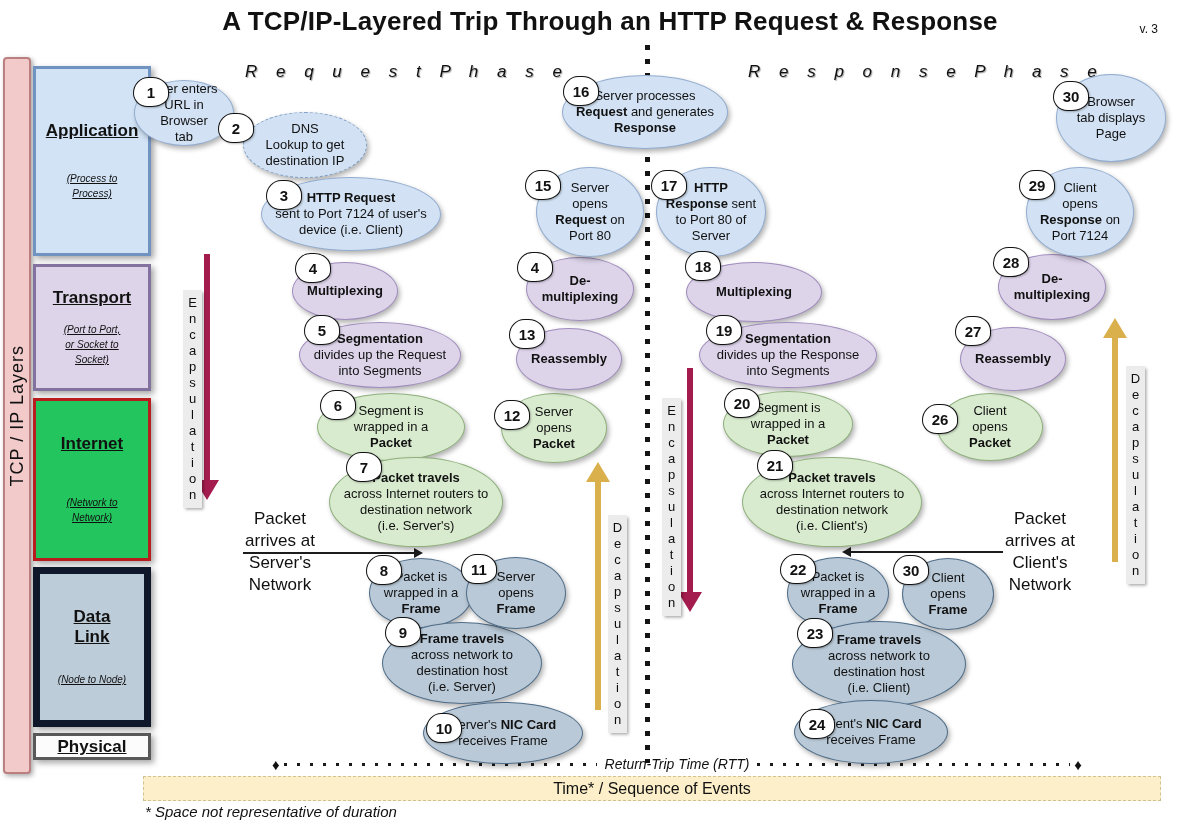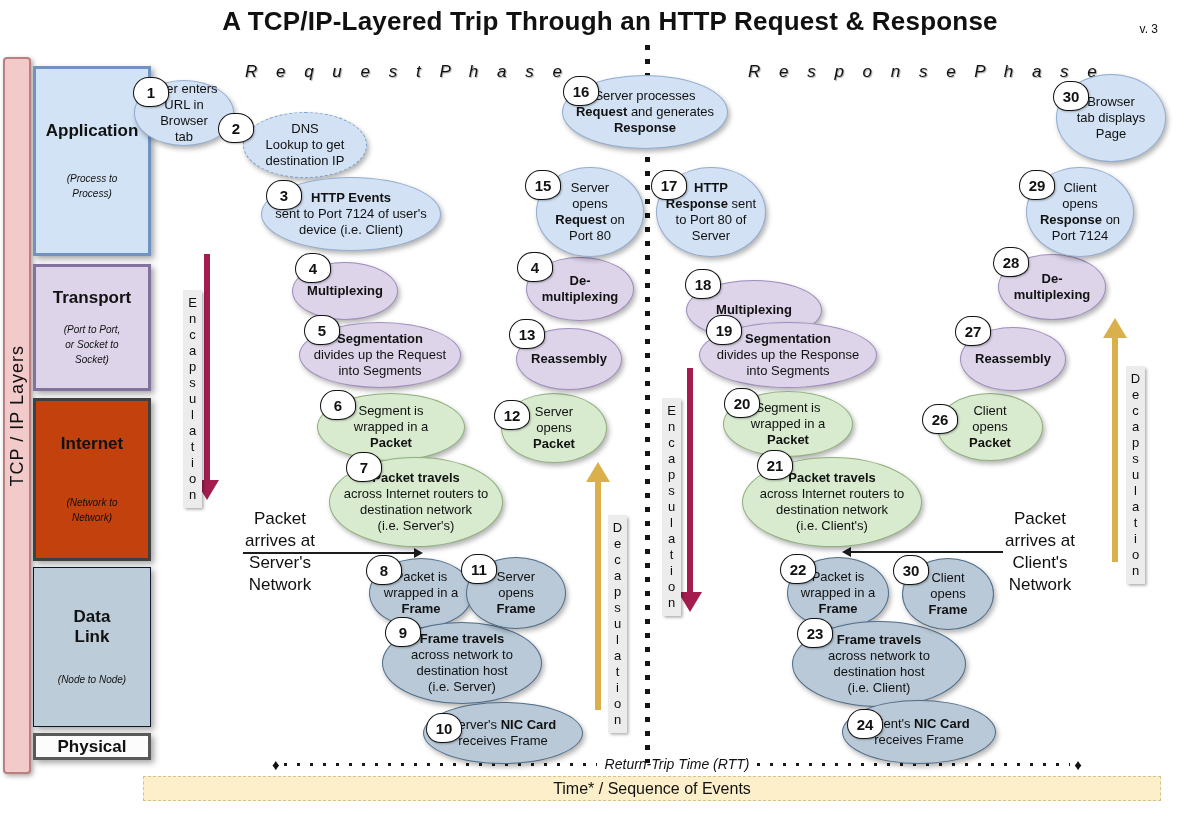--- a/index.html
+++ b/index.html
@@ -17,28 +17,28 @@
   .rail {
     left:3px; top:57px; width:24px; height:713px; background:#f3caca;
     border:2px solid #bb7f7f; border-radius:4px; box-shadow:2px 2px 5px rgba(0,0,0,.35);
     display:flex; align-items:center; justify-content:center;
   }
   .rail-label { writing-mode:vertical-rl; transform:rotate(180deg); font-size:18px; letter-spacing:1px; white-space:nowrap; }
 
   
   .layer {
     left:33px; width:118px; box-sizing:border-box; box-shadow:3px 3px 6px rgba(0,0,0,.35);
-    display:flex; flex-direction:column; align-items:center; justify-content:center; text-align:center;
+    display:flex; flex-direction:column; align-items:center; justify-content:center; text-align:center;text-decoration:underline;
   }
   .layer .lname { font-weight:bold; font-size:17px; white-space:pre-line; line-height:1.15; }
   .layer .lsub  { font-style:italic; font-size:10px; white-space:pre-line; line-height:1.5; }
   .layer-app      { top:66px;  height:190px; background:#d2e3f6; border:3px solid #7193c2; gap:30px; }
   .layer-trans    { top:264px; height:127px; background:#ddd4ea; border:3px solid #83719e; gap:14px; }
-  .layer-inet     { top:398px; height:163px; background:#c2410c; border:3px solid #404040; gap:42px; }
-  .layer-dlink    { top:567px; height:160px; background:#bdccd9; border:1px solid #0f172a; gap:26px; }
+  .layer-inet     { top:398px; height:163px; background:#22c55e; border:3px solid #b91c1c; gap:42px; }
+  .layer-dlink    { top:567px; height:160px; background:#bdccd9; border:7px solid #0f172a; gap:26px; }
   .layer-phys     { top:733px; height:27px;  background:#fcfcfc; border:3px solid #595959; }
 
   
   .phase { top:62px; width:320px; text-align:center; font-size:17px; font-style:italic; letter-spacing:7px;
            text-shadow:1px 1px 1px rgba(0,0,0,.35); white-space:nowrap; }
   .phase-req  { left:245px; }
   .phase-resp { left:748px; }
 
   
   .divider { left:645px; top:45px; width:5px; height:718px; z-index:0;
@@ -181,21 +181,21 @@
 tab</span>
   </div>
   <div class="bubble blue dashed" style="left:243px;top:112px;width:124px;height:66px">
     <span class="badge" style="left:-26px;top:0px">2</span>
     <span class="btxt">DNS
 Lookup to get
 destination IP</span>
   </div>
   <div class="bubble blue" style="left:261px;top:177px;width:180px;height:74px">
     <span class="badge" style="left:4px;top:2px">3</span>
-    <span class="btxt"><b>HTTP Events</b>
+    <span class="btxt"><b>HTTP Request</b>
 sent to Port 7124 of user's
 device (i.e. Client)</span>
   </div>
   <div class="bubble purple" style="left:292px;top:262px;width:106px;height:58px">
     <span class="badge" style="left:2px;top:-10px">4</span>
     <span class="btxt"><b>Multiplexing</b></span>
   </div>
   <div class="bubble purple" style="left:299px;top:322px;width:162px;height:66px">
     <span class="badge" style="left:4px;top:-8px">5</span>
     <span class="btxt"><b>Segmentation</b>
@@ -268,21 +268,21 @@
 <b>Response</b></span>
   </div>
 
   <div class="bubble blue" style="left:656px;top:167px;width:110px;height:90px">
     <span class="badge" style="left:-6px;top:2px">17</span>
     <span class="btxt"><b>HTTP
 Response</b> sent
 to Port 80 of
 Server</span>
   </div>
-  <div class="bubble purple" style="left:686px;top:280px;width:136px;height:60px">
+  <div class="bubble purple" style="left:686px;top:262px;width:136px;height:60px">
     <span class="badge" style="left:-2px;top:-12px">18</span>
     <span class="btxt"><b>Multiplexing</b></span>
   </div>
   <div class="bubble purple" style="left:699px;top:322px;width:178px;height:66px">
     <span class="badge" style="left:6px;top:-8px">19</span>
     <span class="btxt"><b>Segmentation</b>
 divides up the Response
 into Segments</span>
   </div>
   <div class="bubble green" style="left:723px;top:391px;width:130px;height:66px">
@@ -304,21 +304,21 @@
 wrapped in a
 <b>Frame</b></span>
   </div>
   <div class="bubble slate" style="left:792px;top:621px;width:174px;height:86px">
     <span class="badge" style="left:4px;top:-4px">23</span>
     <span class="btxt"><b>Frame travels</b>
 across network to
 destination host
 (i.e. Client)</span>
   </div>
-  <div class="bubble slate" style="left:842px;top:700px;width:154px;height:64px">
+  <div class="bubble slate" style="left:794px;top:700px;width:154px;height:64px">
     <span class="badge" style="left:4px;top:8px">24</span>
     <span class="btxt">Client's <b>NIC Card</b>
 receives Frame</span>
   </div>
   <div class="bubble slate" style="left:902px;top:558px;width:92px;height:72px">
     <span class="badge" style="left:-10px;top:-4px">30</span>
     <span class="btxt">Client
 opens
 <b>Frame</b></span>
   </div>
@@ -355,14 +355,15 @@
     <span class="diamond">♦</span>
     <span class="hdots"></span>
     <span class="rtt-label">Return-Trip Time (RTT)</span>
     <span class="hdots"></span>
     <span class="diamond">♦</span>
   </div>
 
   <div class="abs timeband">
     <span>Time* / Sequence of Events</span>
   </div>
+  <div class="abs footnote">* Space not representative of duration</div>
 
 </div>
 
 </body></html>

